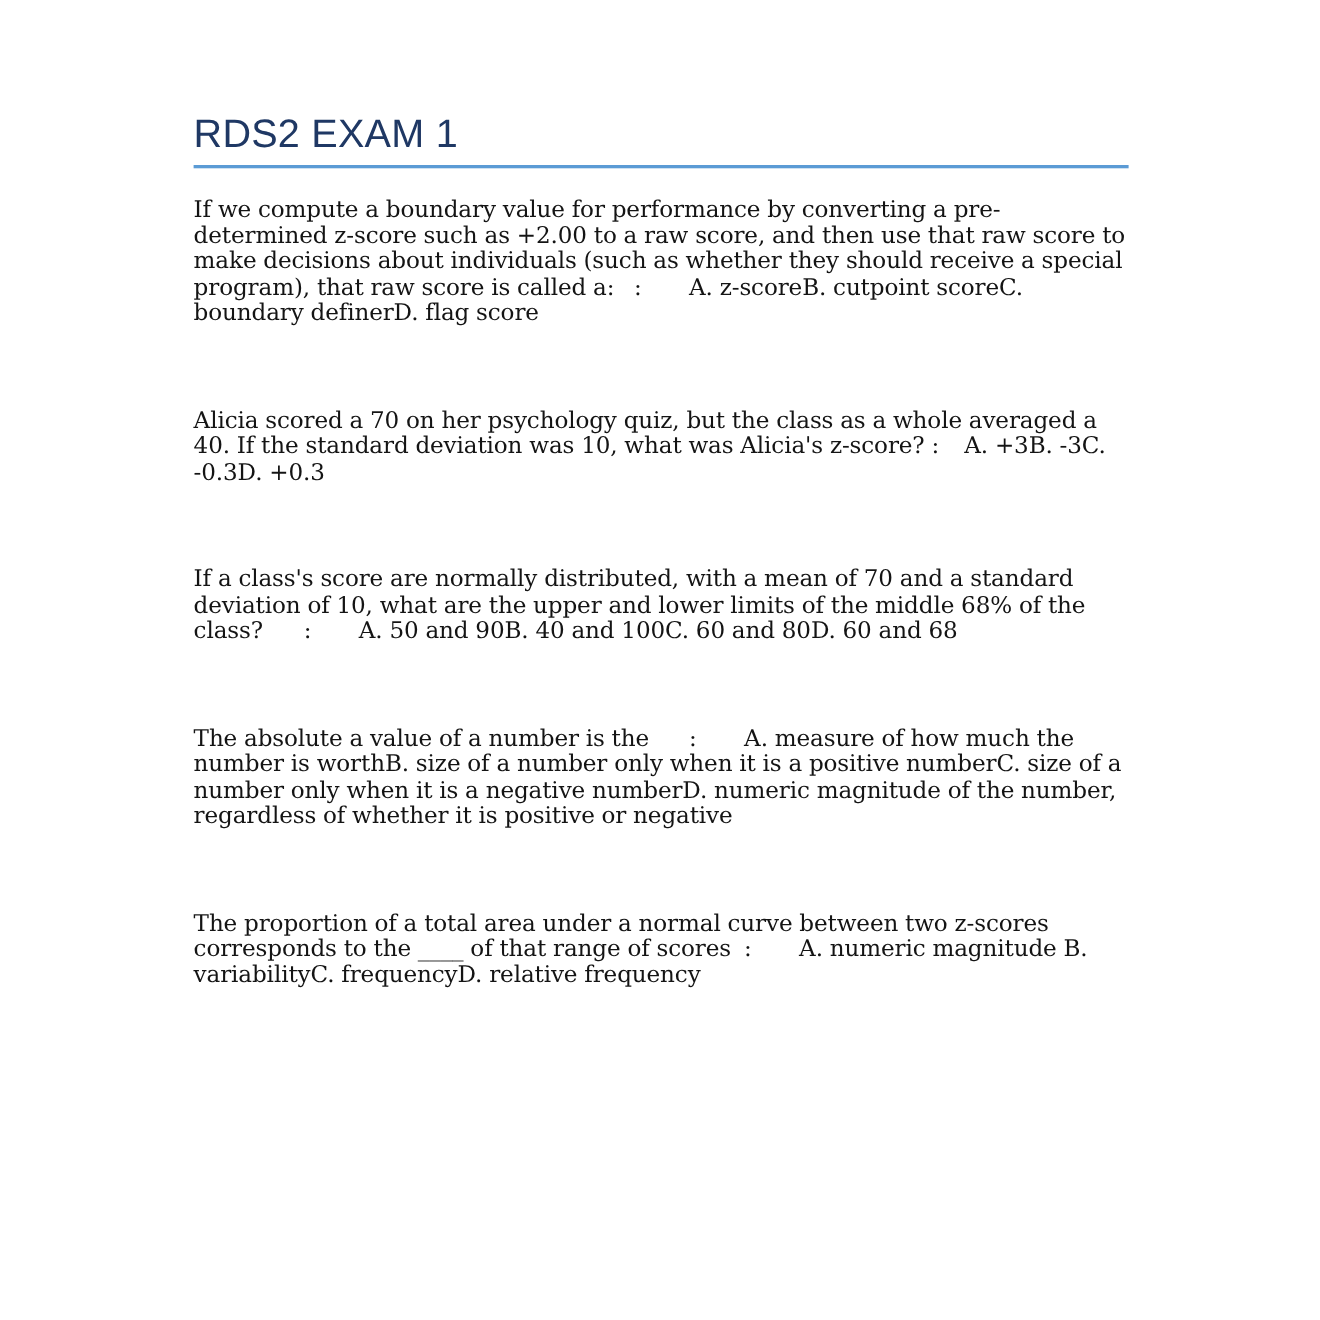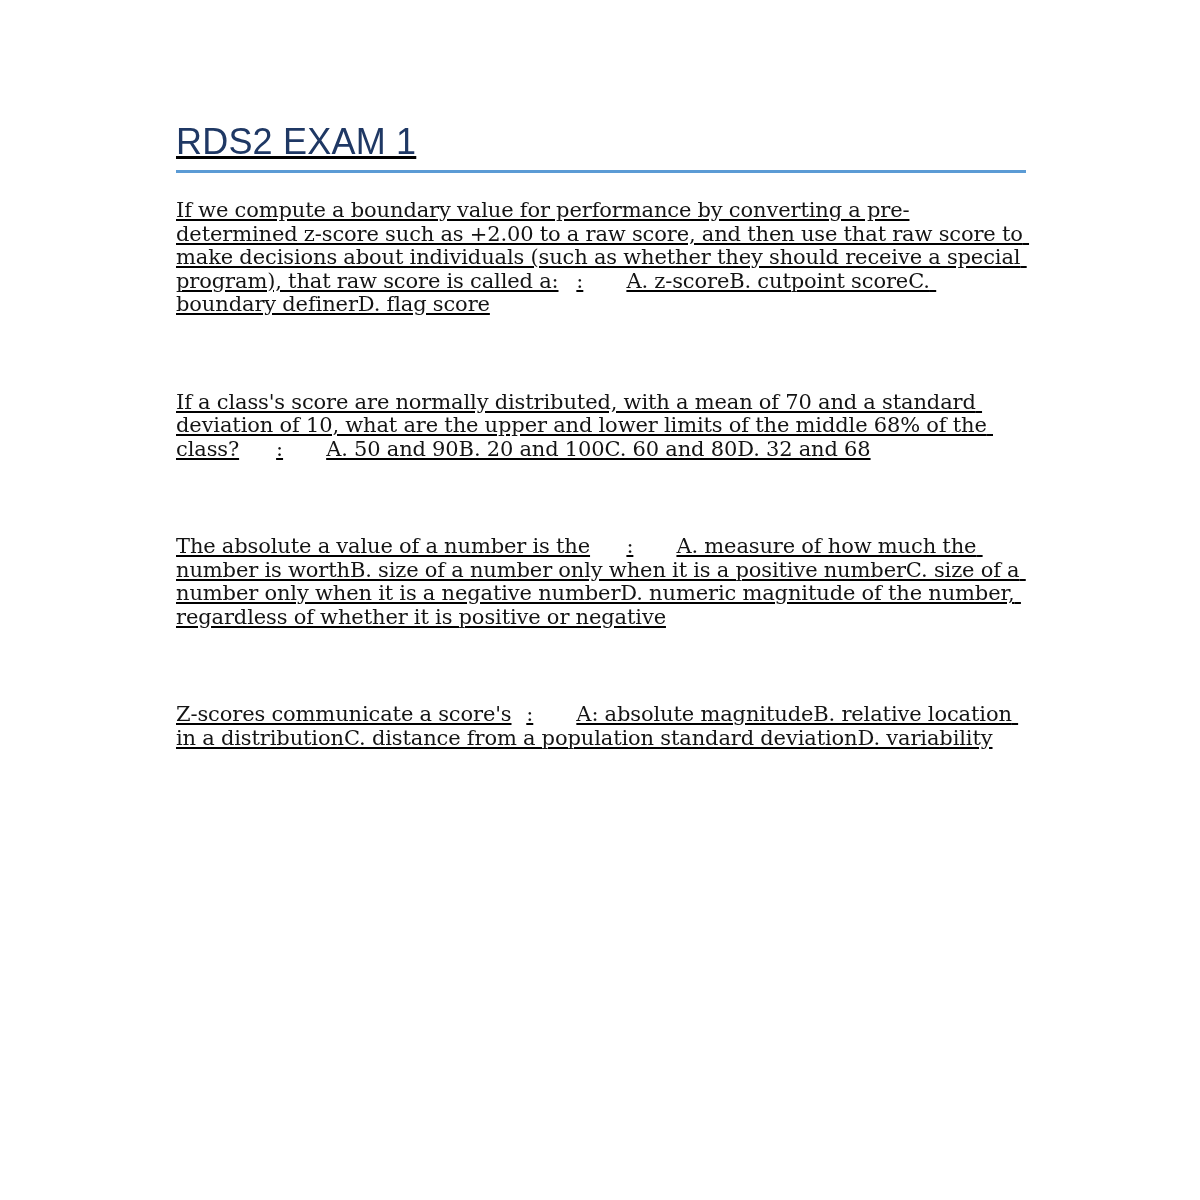--- a/index.html
+++ b/index.html
@@ -19,23 +19,22 @@
     position: relative;
     width: 1200px;
     height: 1200px;
     box-sizing: border-box;
     padding: 0;
   }
 
   .doc-body {
     position: absolute;
     left: 176px;
-    top: 120px;
+    top: 100px;
     width: 852px;
-    text-decoration: underline;
   }
 
   
   .title-block {
     margin: 0 0 26px 0;
     padding: 0;
   }
   .doc-title {
     font-family: "Liberation Sans", sans-serif;
     font-size: 36px;
@@ -77,23 +76,24 @@
 <div class="page">
   <div class="doc-body">
 
     <div class="title-block">
       <h1 class="doc-title">RDS2 EXAM 1</h1>
       <div class="title-rule"></div>
     </div>
 
     <p class="qblock">If we compute a boundary value for performance by converting a pre-determined z-score such as +2.00 to a raw score, and then use that raw score to make decisions about individuals (such as whether they should receive a special program), that raw score is called a:	:	A. z-scoreB. cutpoint scoreC. boundary definerD. flag score</p>
 
+    <p class="qblock">Alicia scored a 70 on her psychology quiz, but the class as a whole averaged a 40. If the standard deviation was 10, what was Alicia's z-score? :	A. +3B. -3C. -0.3D. +0.3</p>
 
-    <p class="qblock">If a class's score are normally distributed, with a mean of 70 and a standard deviation of 10, what are the upper and lower limits of the middle 68% of the class?	:	A. 50 and 90B. 20 and 100C. 60 and 80D. 32 and 68</p>
+    <p class="qblock">If a class's score are normally distributed, with a mean of 70 and a standard deviation of 10, what are the upper and lower limits of the middle 68% of the class?	:	A. 50 and 90B. 40 and 100C. 60 and 80D. 60 and 68</p>
 
     <p class="qblock">The absolute a value of a number is the	:	A. measure of how much the number is worthB. size of a number only when it is a positive numberC. size of a number only when it is a negative numberD. numeric magnitude of the number, regardless of whether it is positive or negative</p>
 
 
+    <p class="qblock">The proportion of a total area under a normal curve between two z-scores corresponds to the ____ of that range of scores	:	A. numeric magnitude B. variabilityC. frequencyD. relative frequency</p>
 
-    <p class="qblock">Z-scores communicate a score's	:	A: absolute magnitudeB. relative location in a distributionC. distance from a population standard deviationD. variability</p>
 
   </div>
 </div>
 
 </body></html>

